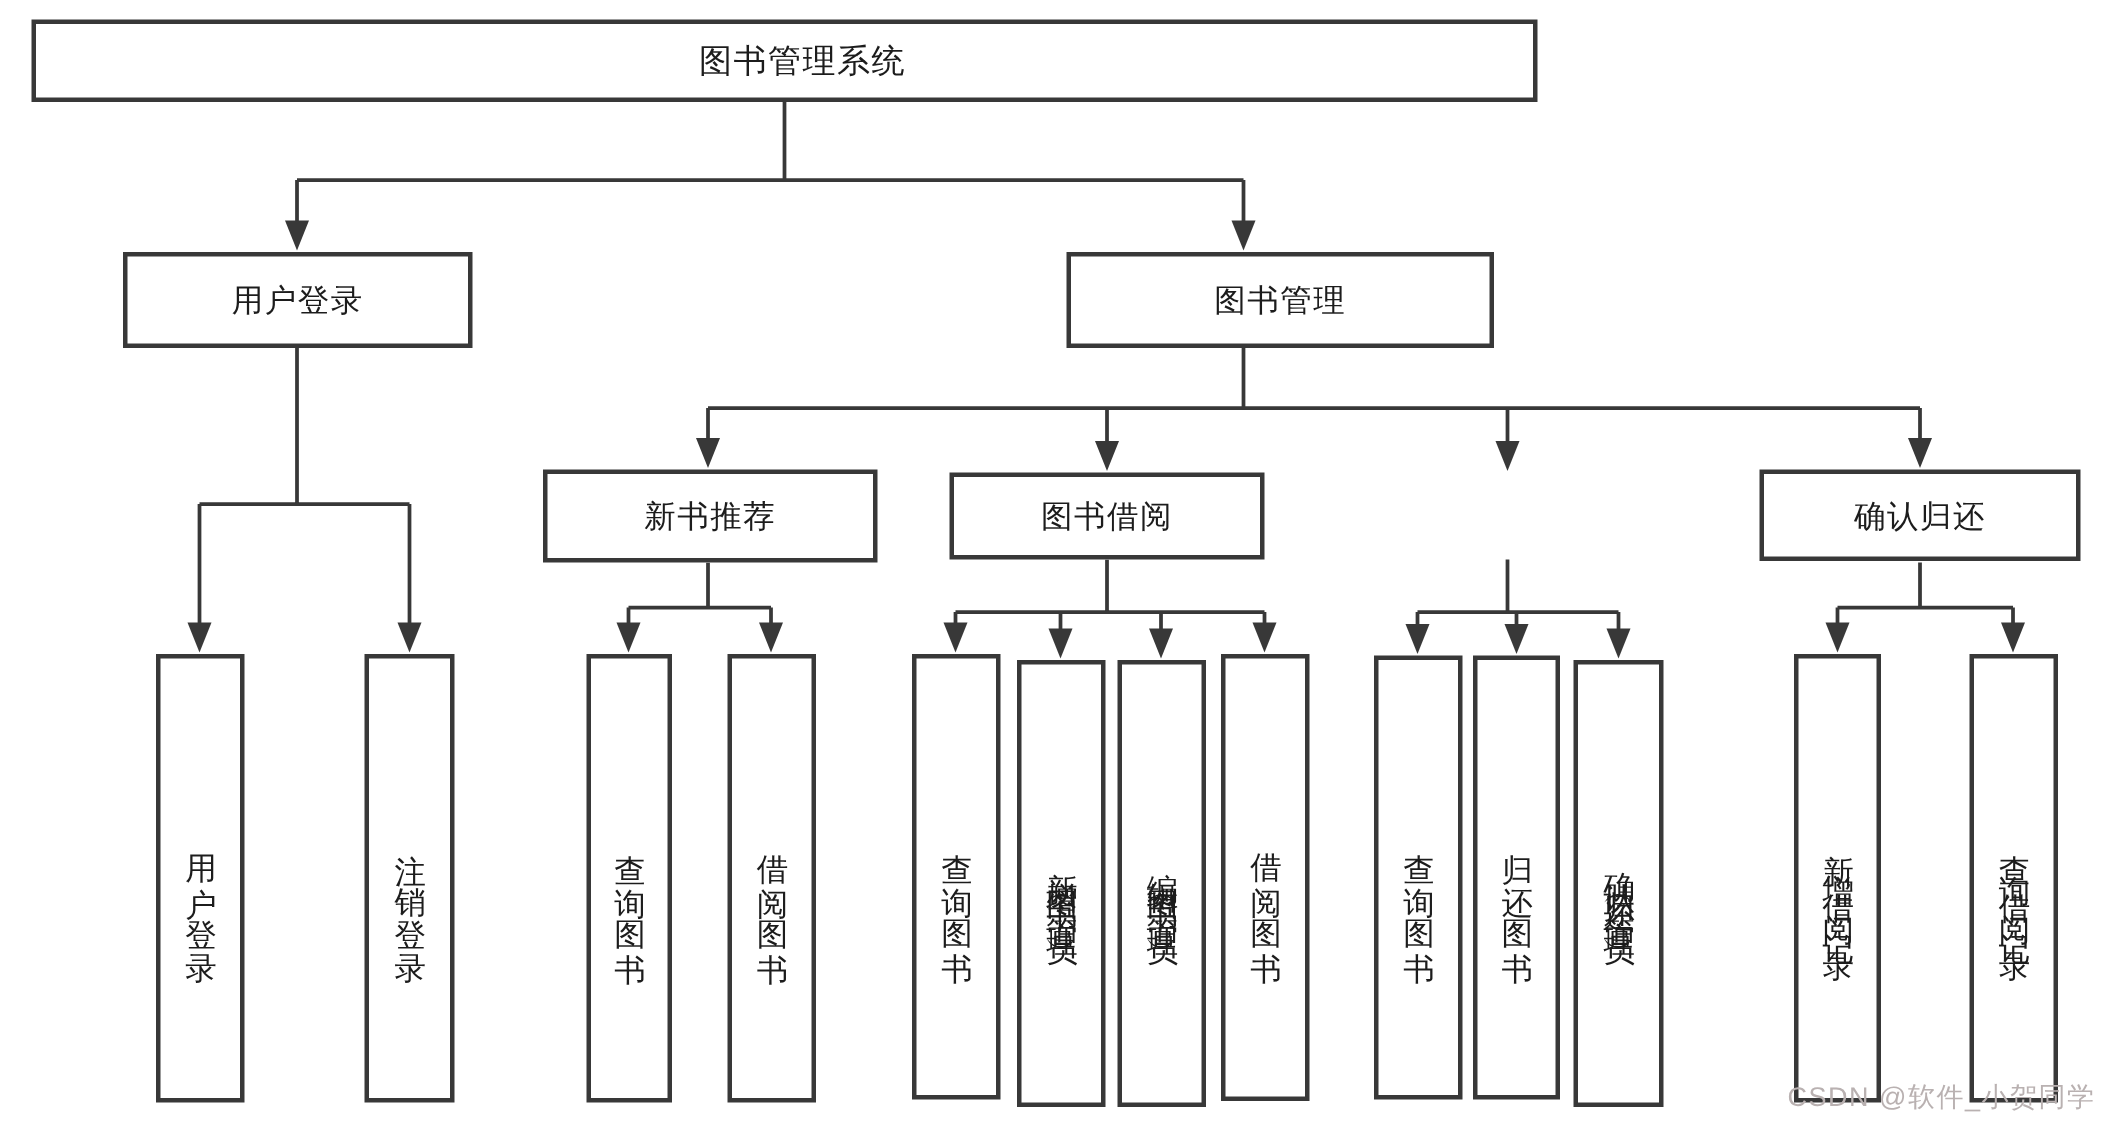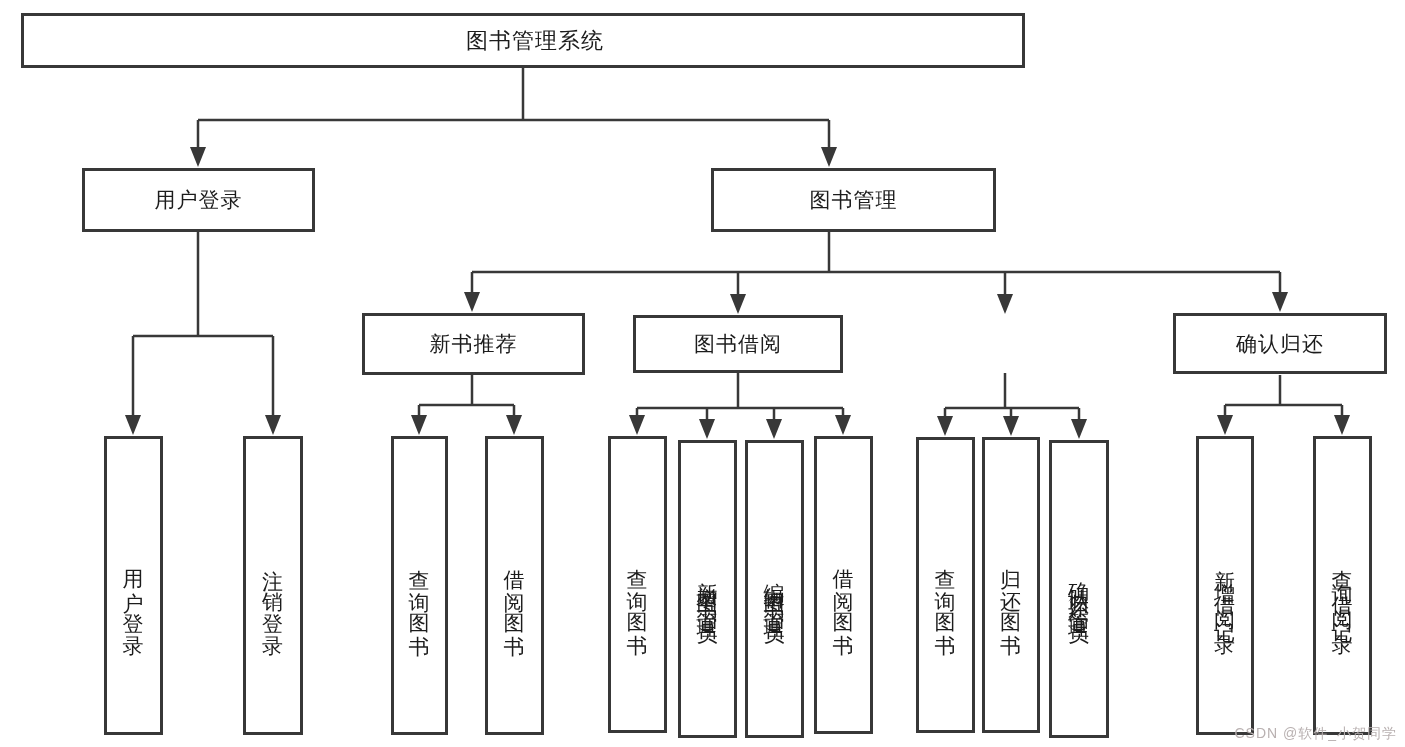--- a/index.html
+++ b/index.html
@@ -44,21 +44,21 @@
     line-height: 1;
     white-space: nowrap;
   }
   .v4 .vtext { letter-spacing: 22px; padding-top: 22px; }
   .v6 .vtext { letter-spacing: 13px; padding-top: 13px; }
   .v8 .vtext { letter-spacing: 6px;  padding-top: 6px; }
   .watermark {
     position: absolute;
     right: 8px;
     bottom: 4px;
-    font-size: 14px;
+    font-size: 18px;
     color: #b9b1b1;
     letter-spacing: 1px;
     white-space: nowrap;
   }
 </style>
 </head>
 <body>
 
 <div class="stage">
 

